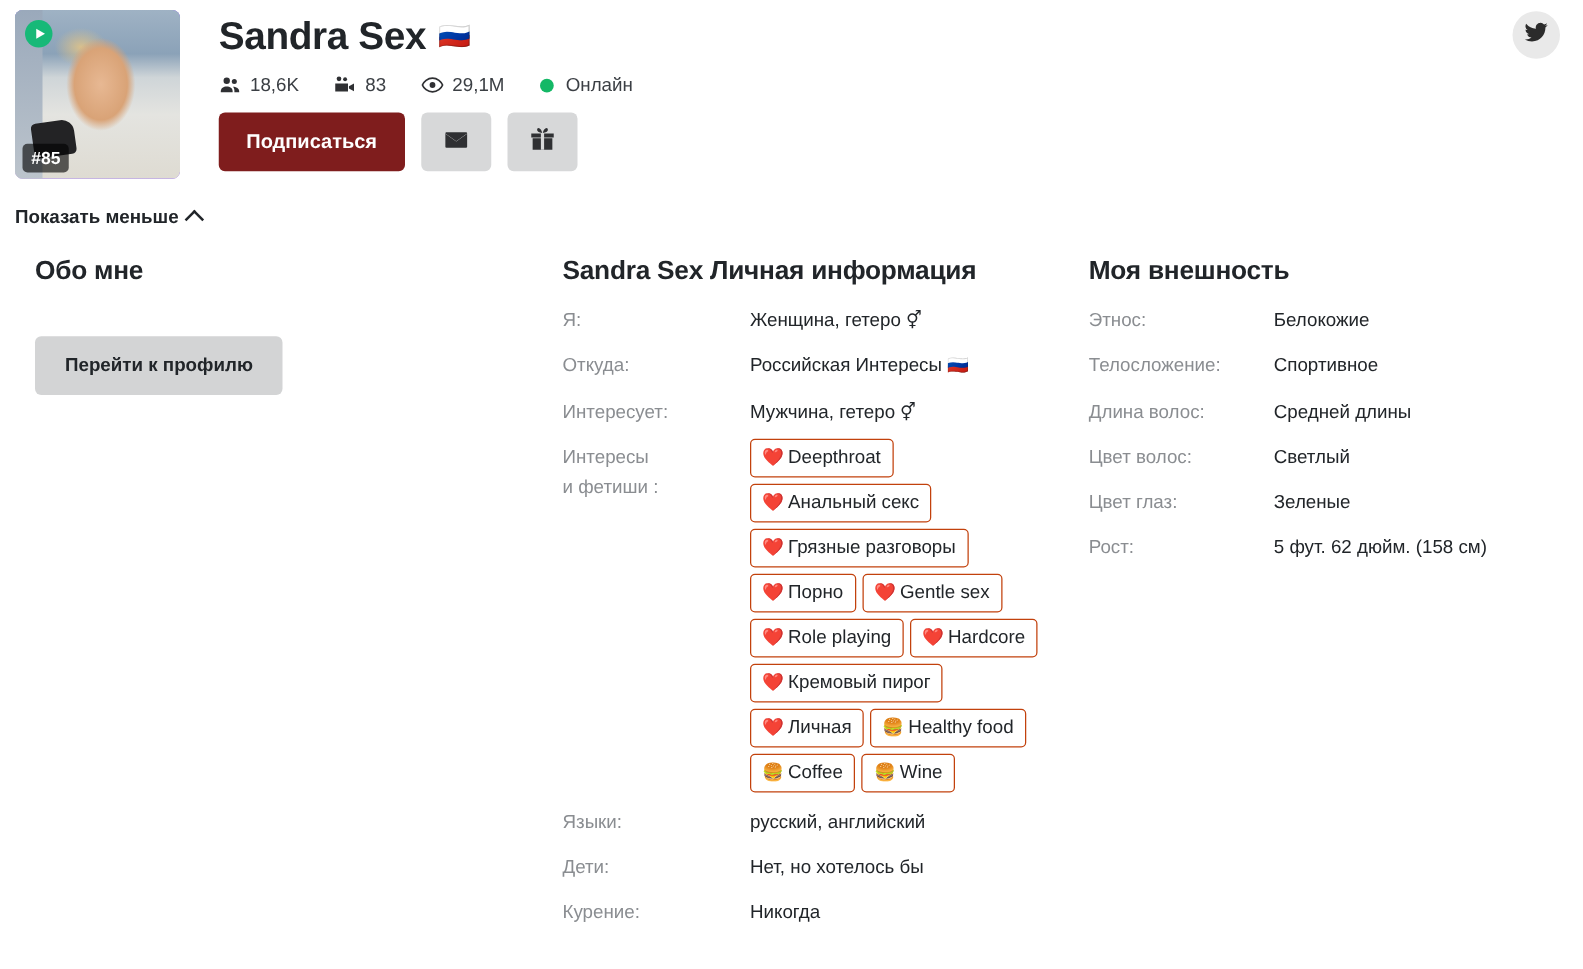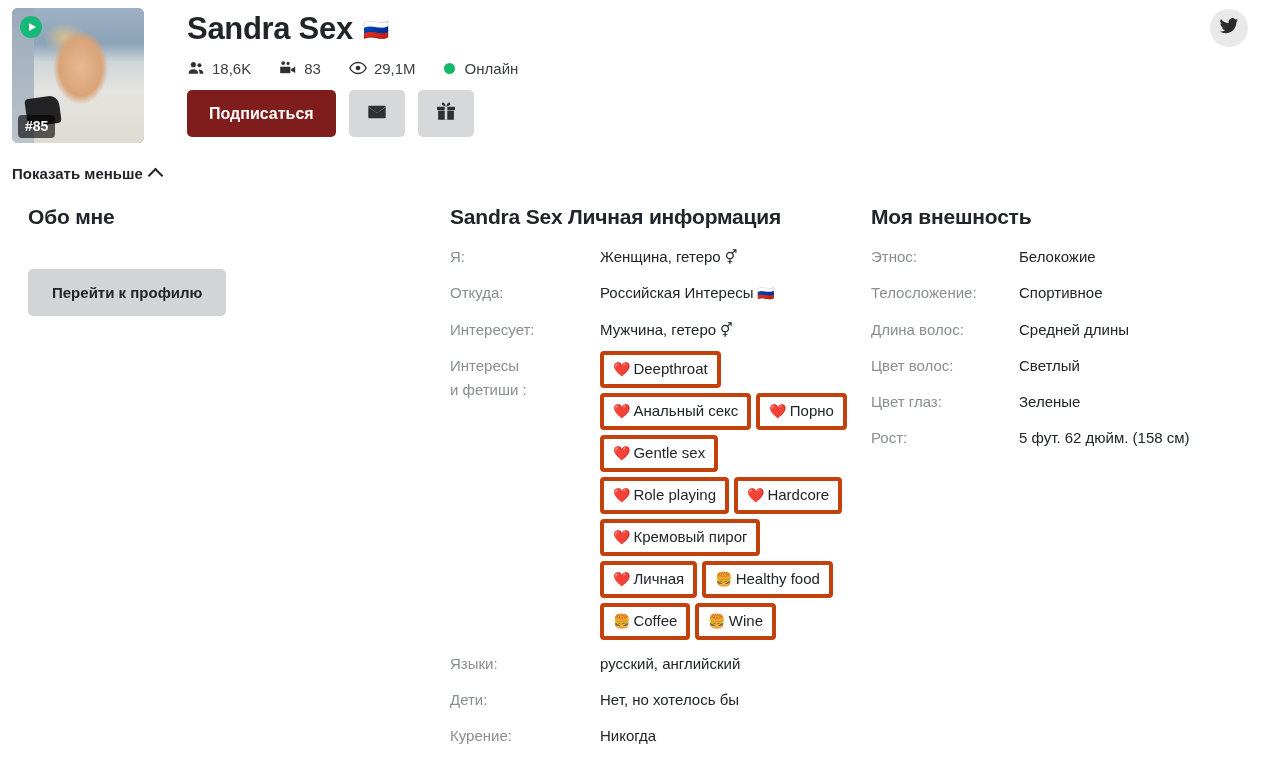--- a/index.html
+++ b/index.html
@@ -83,21 +83,21 @@
     background: rgba(0,0,0,0.62);
     color: #ffffff;
     font-size: 14px;
     font-weight: bold;
     line-height: 1;
     padding: 4px 7px 5px 7px;
     border-radius: 4px;
   }
 
   .head-main {
-    padding-left: 43px;
+    padding-left: 31px;
     padding-top: 4px;
   }
 
   .title-row {
     display: flex;
     align-items: center;
     gap: 10px;
   }
   .title {
     font-size: 31px;
@@ -254,21 +254,21 @@
   .info-value .em { margin-left: 4px; font-size: 14px; }
 
   .tags {
     display: flex;
     flex-wrap: wrap;
     gap: 5px;
     max-width: 250px;
     margin-top: -3px;
   }
   .tag {
-    border: 4px solid #c2410c;
+    border: 1px solid #c2410c;
     background: #ffffff;
     border-radius: 4px;
     padding: 5px 9px 6px 9px;
     font-size: 15px;
     color: #212529;
     line-height: 1.2;
     white-space: nowrap;
     cursor: pointer;
   }
   .tag .tag-em { margin-right: 3px; font-size: 14px; }
@@ -419,20 +419,21 @@
       </div>
 
       <div class="info-row">
         <div class="info-label">
           <div>Интересы</div>
           <div>и фетиши :</div>
         </div>
         <div class="tags">
           <span class="tag"><span class="tag-em">❤️</span><span>Deepthroat</span></span>
           <span class="tag"><span class="tag-em">❤️</span><span>Анальный секс</span></span>
+          <span class="tag"><span class="tag-em">❤️</span><span>Грязные разговоры</span></span>
           <span class="tag"><span class="tag-em">❤️</span><span>Порно</span></span>
           <span class="tag"><span class="tag-em">❤️</span><span>Gentle sex</span></span>
           <span class="tag"><span class="tag-em">❤️</span><span>Role playing</span></span>
           <span class="tag"><span class="tag-em">❤️</span><span>Hardcore</span></span>
           <span class="tag"><span class="tag-em">❤️</span><span>Кремовый пирог</span></span>
           <span class="tag"><span class="tag-em">❤️</span><span>Личная</span></span>
           <span class="tag"><span class="tag-em">🍔</span><span>Healthy food</span></span>
           <span class="tag"><span class="tag-em">🍔</span><span>Coffee</span></span>
           <span class="tag"><span class="tag-em">🍔</span><span>Wine</span></span>
         </div>

